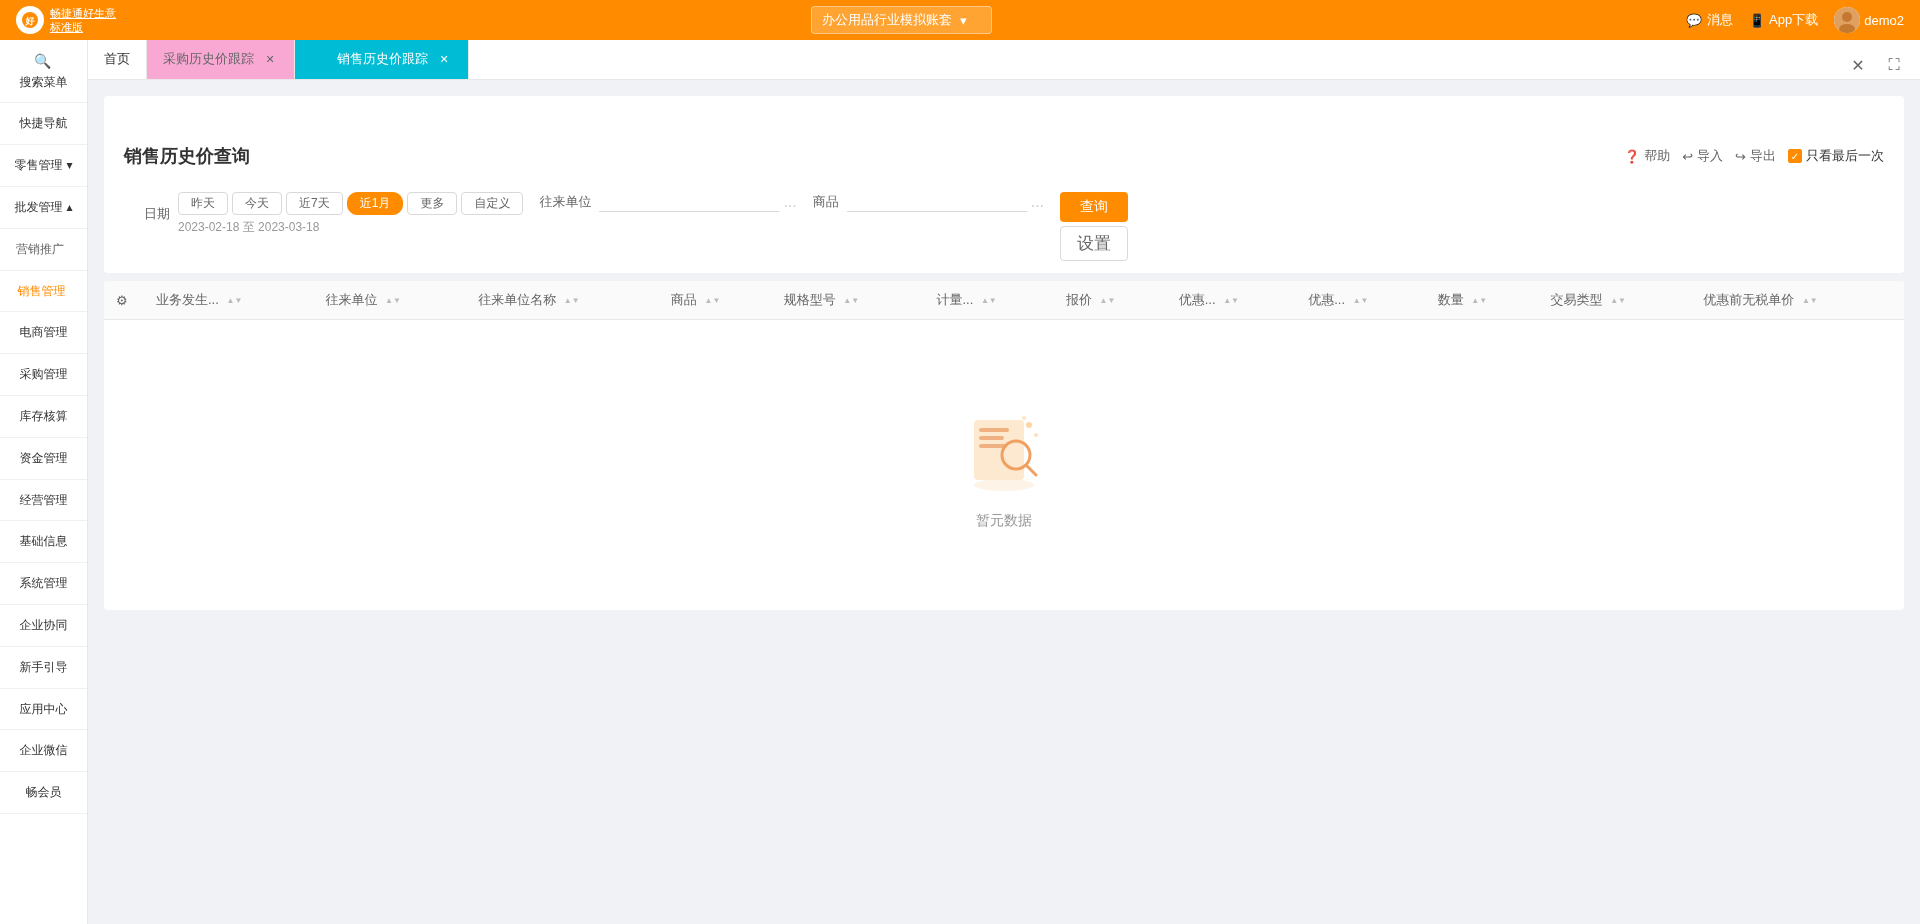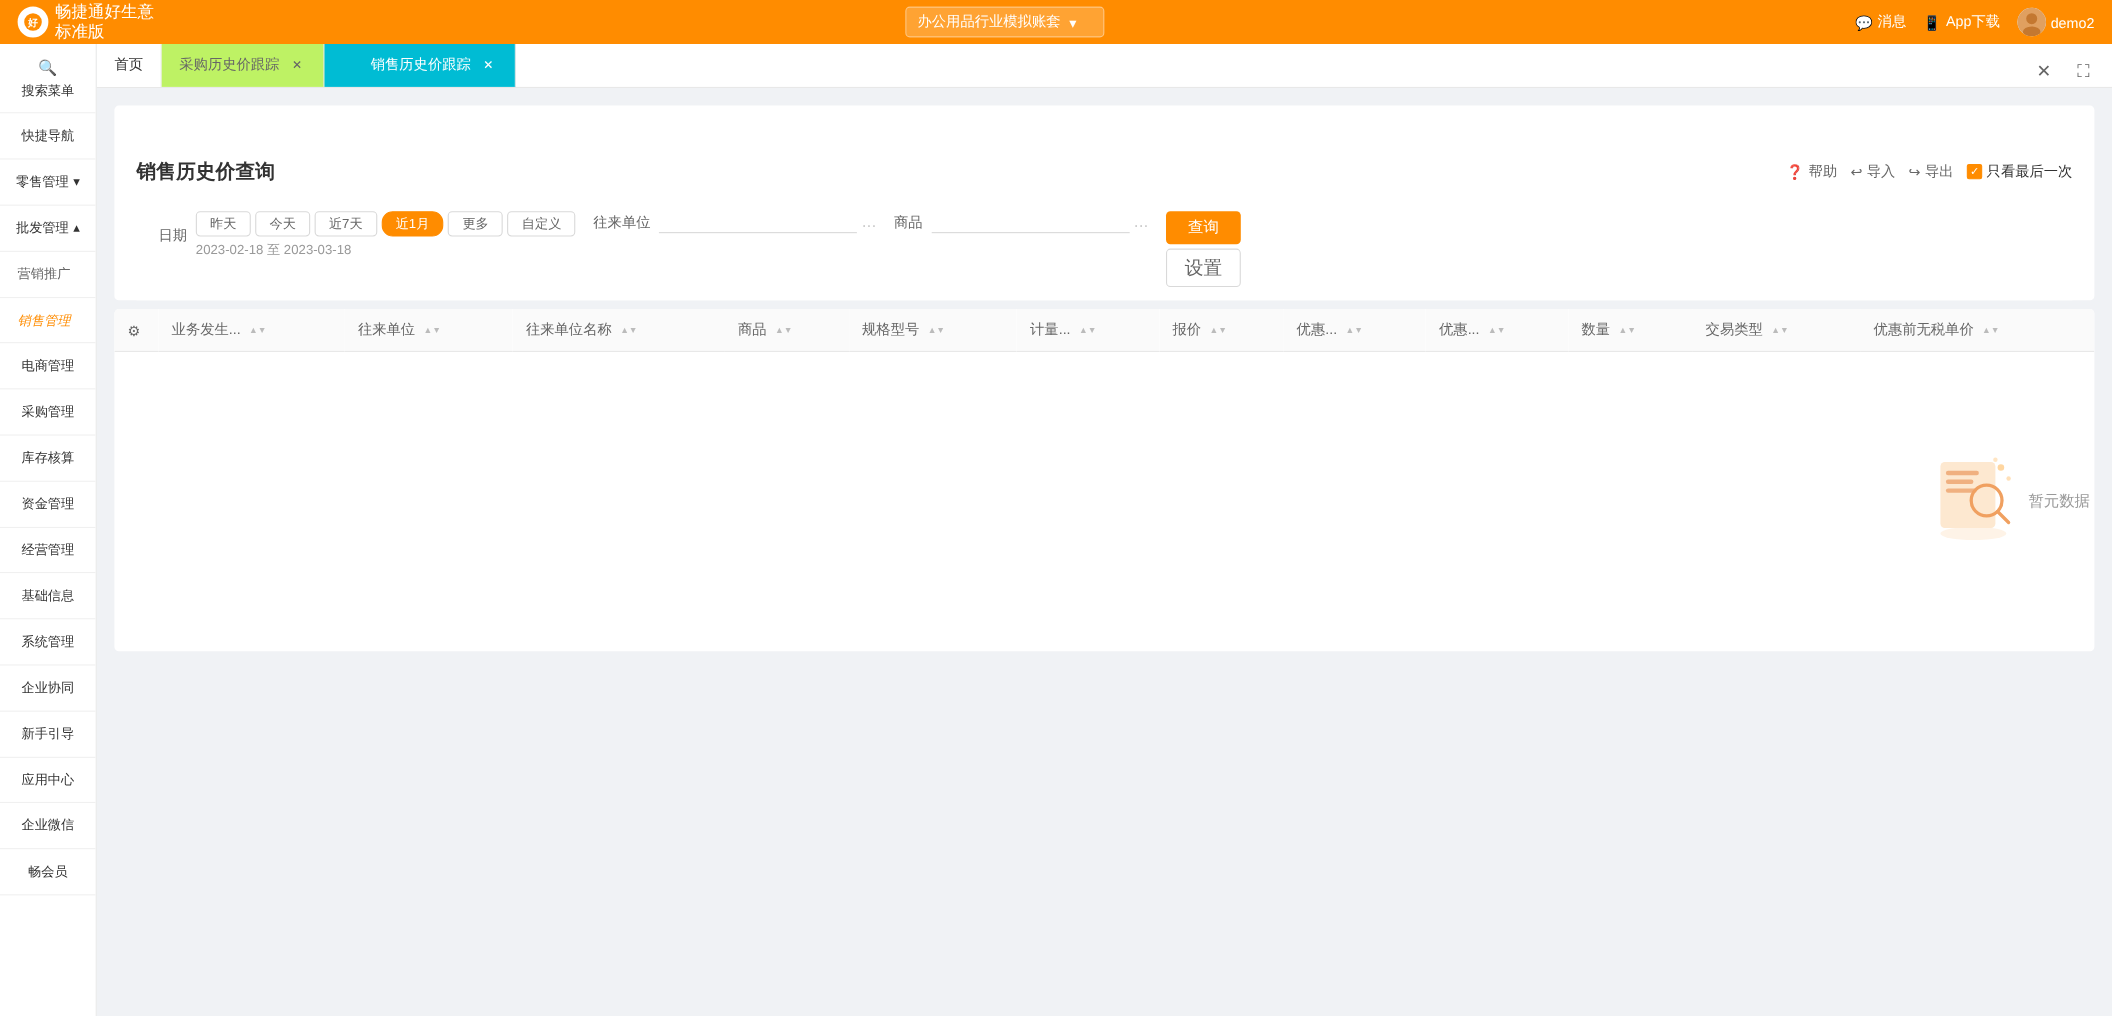--- a/index.html
+++ b/index.html
@@ -3,21 +3,21 @@
   <meta charset="utf-8">
   <style>
     * { margin: 0; padding: 0; box-sizing: border-box; }
     body { font-family: 'Microsoft YaHei', Arial, sans-serif; font-size: 13px; background: #f5f5f5; color: #333; width: 1920px; height: 924px; overflow: hidden; display: flex; flex-direction: column; }
 
     
     .top-bar { height: 40px; background: #ff8c00; display: flex; align-items: center; justify-content: space-between; padding: 0 16px; flex-shrink: 0; }
     .top-bar-left { display: flex; align-items: center; gap: 8px; }
     .logo-area { display: flex; align-items: center; gap: 6px; }
     .logo-icon { width: 28px; height: 28px; background: #fff; border-radius: 50%; display: flex; align-items: center; justify-content: center; color: #ff8c00; font-size: 12px; font-weight: bold; }
-    .logo-text { color: #fff; font-size: 15px; line-height: 1.3; }
+    .logo-text { color: #fff; font-size: 11px; line-height: 1.3; text-decoration: underline; }
     .top-bar-center { display: flex; align-items: center; gap: 8px; }
     .workspace-selector { background: rgba(255,255,255,0.2); border: 1px solid rgba(255,255,255,0.4); border-radius: 4px; padding: 4px 24px 4px 10px; color: #fff; font-size: 13px; cursor: pointer; position: relative; display: flex; align-items: center; gap: 4px; }
     .workspace-selector .chevron { margin-left: 4px; }
     .top-bar-right { display: flex; align-items: center; gap: 16px; color: #fff; font-size: 13px; }
     .top-bar-right-item { display: flex; align-items: center; gap: 4px; cursor: pointer; }
     .avatar { width: 26px; height: 26px; border-radius: 50%; background: #e0e0e0; display: flex; align-items: center; justify-content: center; overflow: hidden; }
 
     
     .main-layout { display: flex; flex: 1; overflow: hidden; }
 
@@ -25,21 +25,21 @@
     .sidebar { width: 88px; background: #fff; border-right: 1px solid #e8e8e8; display: flex; flex-direction: column; flex-shrink: 0; overflow-y: auto; }
     .sidebar-item { padding: 12px 8px; text-align: center; cursor: pointer; color: #333; font-size: 12px; line-height: 1.4; border-bottom: 1px solid #f0f0f0; }
     .sidebar-item .sidebar-icon { font-size: 14px; margin-bottom: 2px; }
     .sidebar-item-with-arrow { display: flex; align-items: center; justify-content: center; gap: 4px; font-family: Liberation Serif, serif; }
 
     
     .content-area { flex: 1; display: flex; flex-direction: column; overflow: hidden; background: #f0f2f5; }
 
     
     .tab-bar { height: 40px; background: #fff; display: flex; align-items: flex-end; border-bottom: 1px solid #e8e8e8; flex-shrink: 0; padding-left: 0; }
-    .tab { display: flex; align-items: center; padding: 0 16px; height: 40px; cursor: pointer; border-right: 1px solid #e8e8e8; font-size: 13px; color: #666; gap: 8px; background: #bef264; }
+    .tab { display: flex; align-items: center; padding: 0 16px; height: 40px; cursor: pointer; border-right: 1px solid #e8e8e8; font-size: 13px; color: #666; gap: 8px; background: #f9a8d4; }
     .tab.home { background: #fff; border-bottom: none; color: #333; }
     .tab.active { background: #00bcd4; color: #fff; border-bottom: none; padding-left: 42px; }
     .tab .tab-close { width: 16px; height: 16px; border-radius: 50%; display: flex; align-items: center; justify-content: center; font-size: 11px; cursor: pointer; }
     .tab-spacer { flex: 1; }
     .tab-bar-actions { display: flex; align-items: center; gap: 8px; padding-right: 12px; }
     .tab-bar-btn { width: 28px; height: 28px; display: flex; align-items: center; justify-content: center; cursor: pointer; border-radius: 4px; color: #666; font-size: 16px; }
 
     
     .page-content { flex: 1; overflow: auto; padding: 16px; }
 
@@ -69,21 +69,21 @@
 
     
     .table-wrapper { background: #fff; margin-top: 8px; border-radius: 4px; overflow: auto; }
     .data-table { width: 100%; border-collapse: collapse; font-size: 13px; }
     .data-table thead tr { background: #fafafa; }
     .data-table th { padding: 10px 12px; text-align: left; border-bottom: 1px solid #e8e8e8; color: #666; font-weight: 500; white-space: nowrap; position: relative; }
     .data-table th .sort-icons { display: inline-flex; flex-direction: column; margin-left: 4px; color: #bbb; font-size: 8px; vertical-align: middle; }
     .th-settings { width: 40px; text-align: center; }
 
     
-    .empty-state { display: flex; flex-direction: row; align-items: center; justify-content: flex-end; padding: 80px 4px; }
+    .empty-state { display: flex; flex-direction: column; align-items: center; justify-content: flex-end; padding: 80px 4px; }
     .empty-icon { width: 100px; height: 100px; margin-bottom: 12px; position: relative; }
     .empty-text { color: #999; font-size: 14px; }
 
     
     ::-webkit-scrollbar { width: 6px; height: 6px; }
     ::-webkit-scrollbar-track { background: #f1f1f1; }
     ::-webkit-scrollbar-thumb { background: #ccc; border-radius: 3px; }
   </style>
 </head>
 <body>
@@ -149,21 +149,21 @@
     </div>
     <div class="sidebar-item">
       <div class="sidebar-item-with-arrow">
         <span>批发管理</span>
         <span>▴</span>
       </div>
     </div>
     <div class="sidebar-item" style="padding-left:16px; text-align:left; color:#666;">
       <div>营销推广</div>
     </div>
-    <div class="sidebar-item" style="padding-left:16px; text-align:left; color:#ff8c00;font-style:italic;">
+    <div class="sidebar-item" style="padding-left:4px; text-align:center; color:#ff8c00;">
       <div>销售管理</div>
     </div>
     <div class="sidebar-item">
       <div>电商管理</div>
     </div>
     <div class="sidebar-item">
       <div>采购管理</div>
     </div>
     <div class="sidebar-item">
       <div>库存核算</div>

